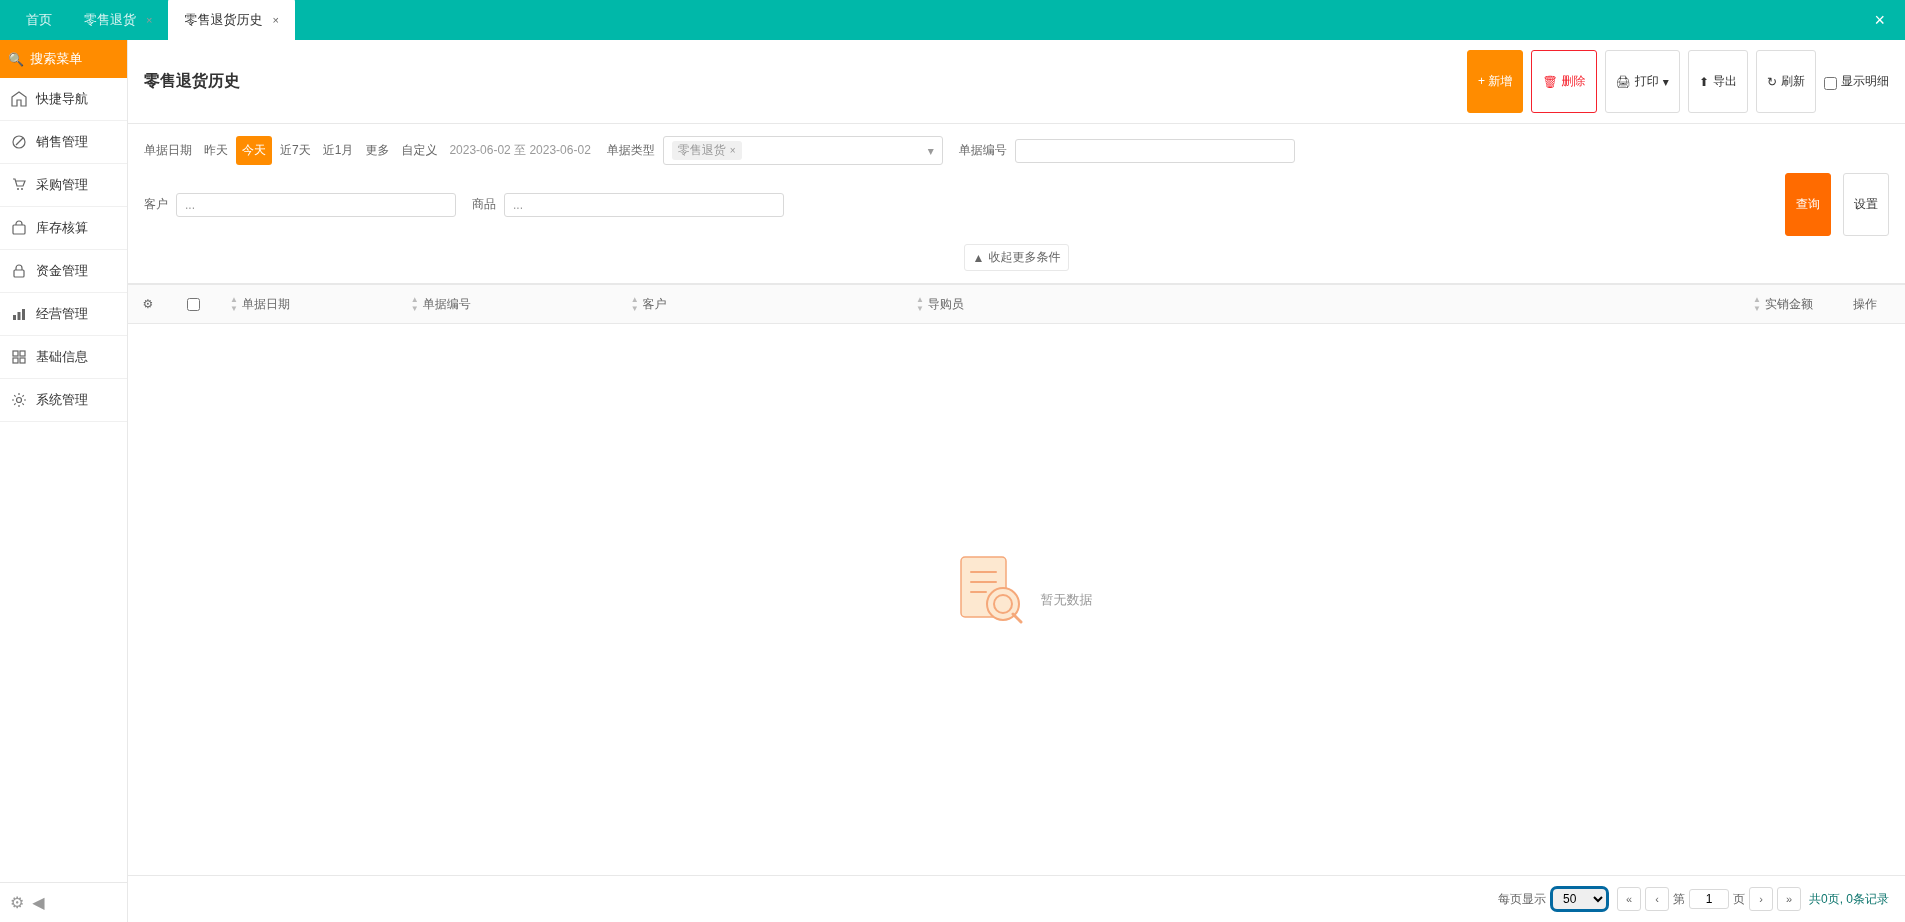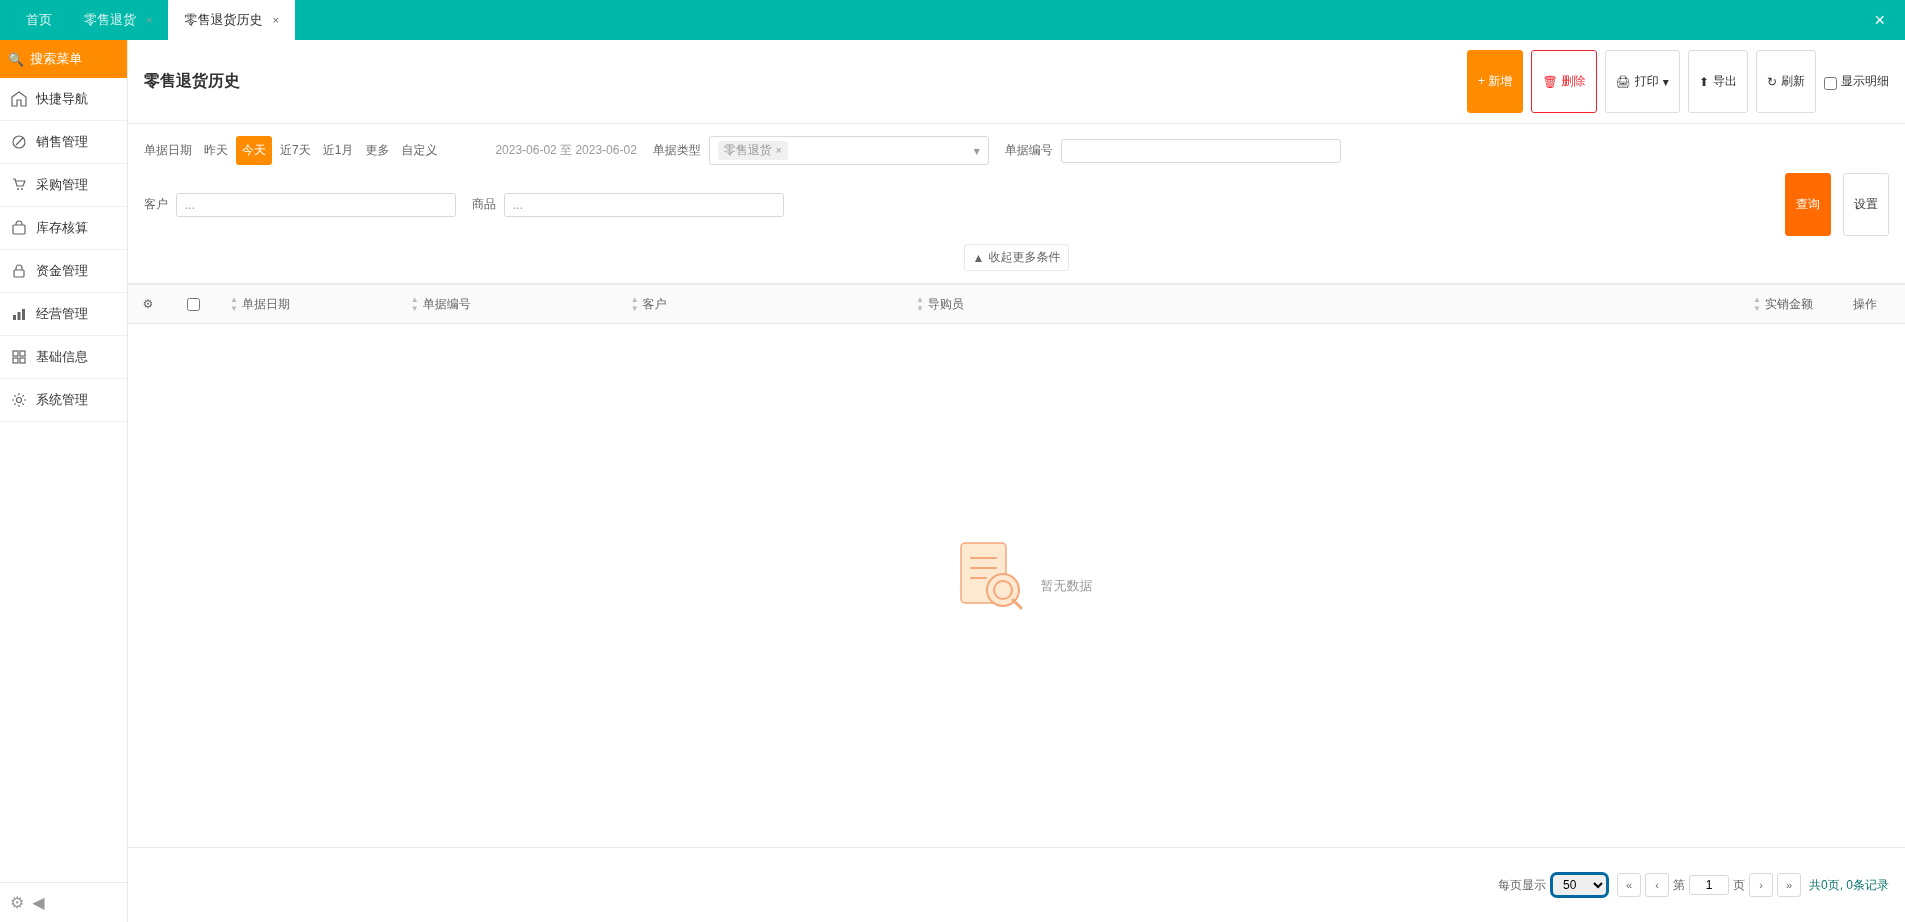--- a/index.html
+++ b/index.html
@@ -39,42 +39,42 @@
     .checkbox-label { display: flex; align-items: flex-end; gap: 4px; font-size: 12px; color: #333; cursor: pointer; }
 
     
     .filter-area { background: #fff; padding: 12px 16px; border-bottom: 1px solid #e8e8e8; flex-shrink: 0; }
     .filter-row { display: flex; align-items: center; gap: 16px; margin-bottom: 8px; flex-wrap: wrap; }
     .filter-item { display: flex; align-items: center; gap: 8px; }
     .filter-label { color: #666; font-size: 12px; white-space: nowrap; }
     .date-options { display: flex; align-items: center; gap: 4px; }
     .date-opt { font-size: 12px; color: #666; cursor: pointer; padding: 2px 4px; }
     .date-opt.active { background: #ff8c00; color: #fff; border-radius: 3px; padding: 6px 6px; }
-    .date-range { font-size: 12px; color: #999; margin-left: 46px; }
+    .date-range { font-size: 12px; color: #999; }
     .filter-input { border: 1px solid #d9d9d9; border-radius: 3px; padding: 4px 8px; font-size: 12px; min-width: 200px; color: #999; display: flex; align-items: center; justify-content: space-between; cursor: pointer; background: #fff; }
     .filter-input-wide { min-width: 280px; }
     .tag-item { display: inline-flex; align-items: center; gap: 4px; background: #f0f0f0; border-radius: 3px; padding: 1px 6px; font-size: 12px; }
     .tag-close { cursor: pointer; color: #999; font-size: 10px; }
     .collapse-btn { display: flex; align-items: center; gap: 4px; color: #666; font-size: 12px; cursor: pointer; padding: 4px 8px; border: 1px solid #e8e8e8; border-radius: 3px; background: #fff; margin: 0 auto; }
 
     
     .table-area { flex: 1; background: #fff; overflow: auto; display: flex; flex-direction: column; }
     .table-header { display: flex; background: #fafafa; border-bottom: 1px solid #e8e8e8; border-top: 1px solid #e8e8e8; }
     .th { padding: 10px 12px; font-size: 12px; color: #666; display: flex; align-items: center; gap: 4px; white-space: nowrap; }
     .th.checkbox-col { width: 50px; justify-content: center; }
     .th.settings-col { width: 40px; justify-content: center; }
     .sort-arrows { display: flex; flex-direction: column; font-size: 8px; color: #bbb; }
 
     
     .empty-state { flex: 1; display: flex; align-items: center; justify-content: center; padding: 40px; }
     .empty-icon { width: 100px; height: 100px; margin-bottom: 16px; }
     .empty-text { color: #999; font-size: 13px; }
 
     
-    .pagination { padding: 24px 16px; display: flex; align-items: center; justify-content: flex-end; gap: 8px; border-top: 1px solid #e8e8e8; background: #fff; flex-shrink: 0; }
+    .pagination { padding: 10px 16px; display: flex; align-items: center; justify-content: flex-end; gap: 8px; border-top: 1px solid #e8e8e8; background: #fff; flex-shrink: 0; }
     .page-size { display: flex; align-items: center; gap: 4px; font-size: 12px; color: #666; }
     .page-select { border: 3px solid #0369a1; border-radius: 7px; padding: 2px 6px; font-size: 12px; }
     .page-nav { display: flex; align-items: center; gap: 4px; }
     .page-btn { width: 24px; height: 24px; border: 1px solid #d9d9d9; border-radius: 3px; background: #fff; cursor: pointer; display: flex; align-items: center; justify-content: center; font-size: 11px; color: #666; }
     .page-input { width: 40px; border: 1px solid #d9d9d9; border-radius: 3px; padding: 2px 4px; font-size: 12px; text-align: center; }
     .page-info { font-size: 12px; color: #0f766e; }
   </style>
 </head>
 <body>
 

